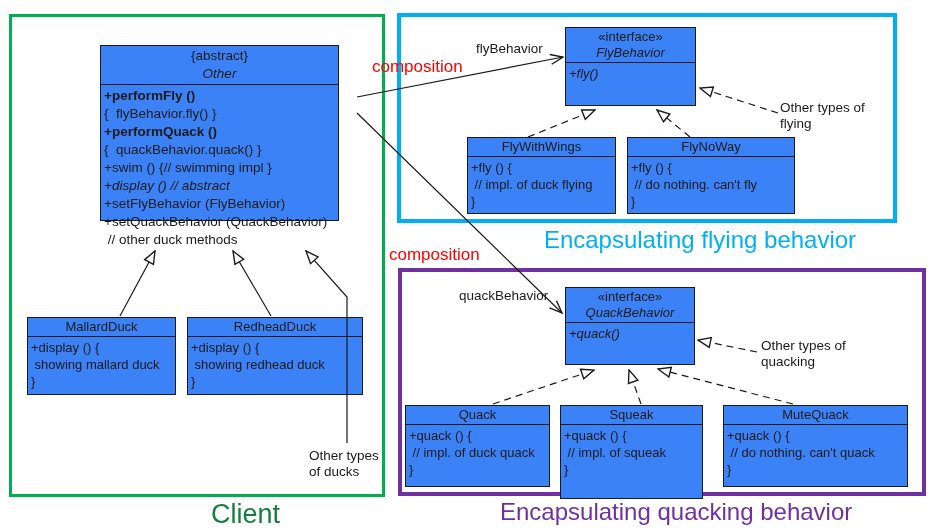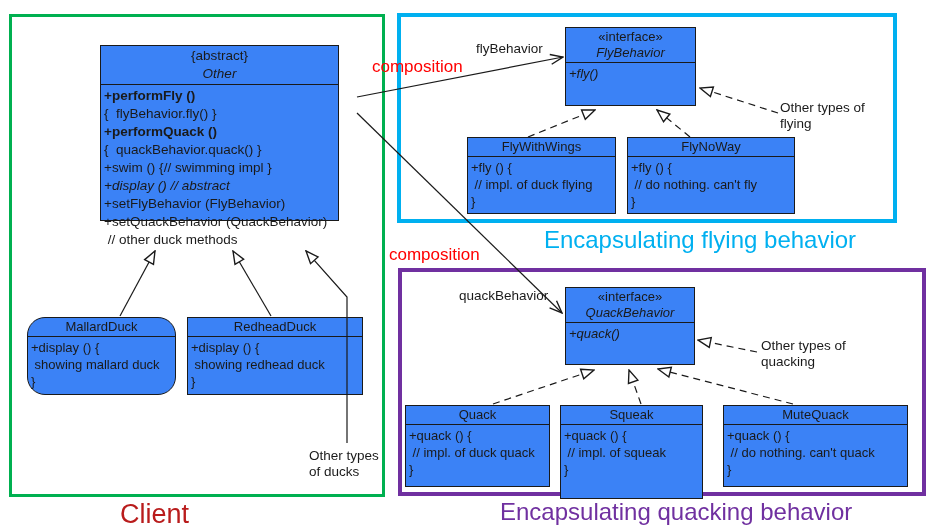--- a/index.html
+++ b/index.html
@@ -17,21 +17,21 @@
   .uml-title .line{font-size:13px;line-height:17px;white-space:nowrap;}
   .uml-body{padding:2px 3px;}
   .m{font-size:13px;line-height:17px;white-space:pre;}
   .duck .uml-title .line{line-height:18px;font-size:13.5px;}
   .duck .m{font-size:13.5px;line-height:18px;}
   .small-title .line{line-height:16px;}
   .bold{font-weight:bold;}
   .it{font-style:italic;}
 
   .caption{position:absolute;z-index:6;font-size:24px;white-space:nowrap;}
-  .caption-client{left:120px;top:499px;width:160px;text-align:left;color:#b91c1c;font-size:27px;}
+  .caption-client{left:120px;top:499px;width:160px;text-align:right;color:#15803d;font-size:27px;}
   .caption-flying{left:505px;top:226px;width:390px;text-align:center;color:#00b0f0;}
   .caption-quacking{left:500px;top:498px;width:320px;color:#7030a0;}
 
   .ann{position:absolute;z-index:6;font-size:13.5px;line-height:16px;white-space:nowrap;}
   .ann-red{color:#ff0000;font-size:17px;}
   .ann-composition-fly{left:372px;top:59px;}
   .ann-composition-quack{left:389px;top:247px;}
   .ann-flybehavior{left:476px;top:41px;}
   .ann-quackbehavior{left:459px;top:288px;}
   .ann-other-ducks{left:309px;top:448px;}
@@ -81,21 +81,21 @@
       <div class="m bold">+performQuack ()</div>
       <div class="m">{  quackBehavior.quack() }</div>
       <div class="m">+swim () {// swimming impl }</div>
       <div class="m it">+display () // abstract</div>
       <div class="m">+setFlyBehavior (FlyBehavior)</div>
       <div class="m">+setQuackBehavior (QuackBehavior)</div>
       <div class="m"> // other duck methods</div>
     </div>
   </div>
 
-  <div class="uml" style="left:27px;top:317px;width:149px;height:78px;border-radius:18px;">
+  <div class="uml" style="left:27px;top:317px;width:149px;height:78px;">
     <div class="uml-title small-title">
       <div class="line">MallardDuck</div>
     </div>
     <div class="uml-body">
       <div class="m">+display () {</div>
       <div class="m"> showing mallard duck</div>
       <div class="m">}</div>
     </div>
   </div>
 

